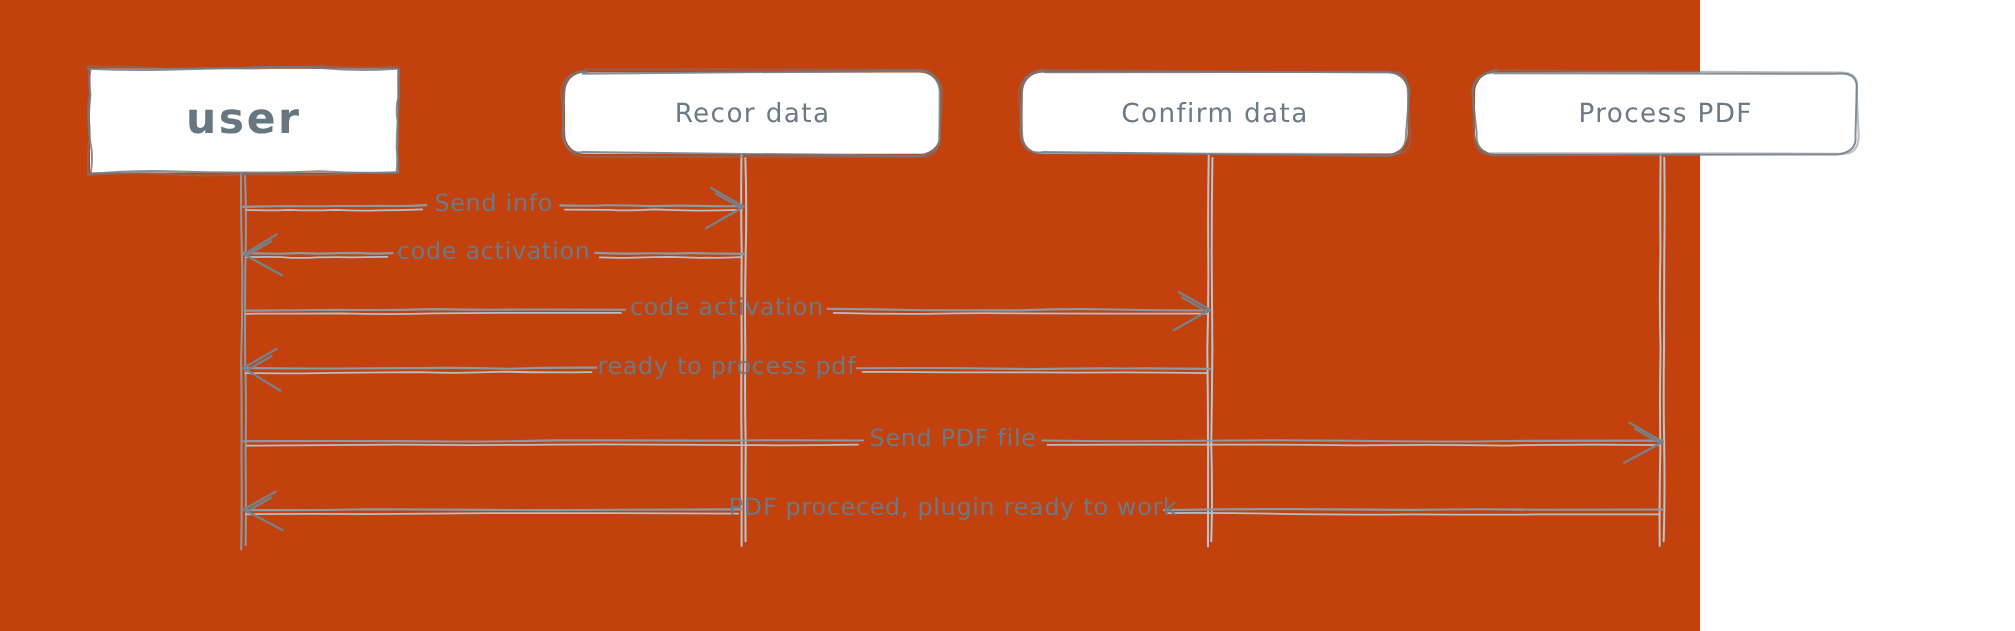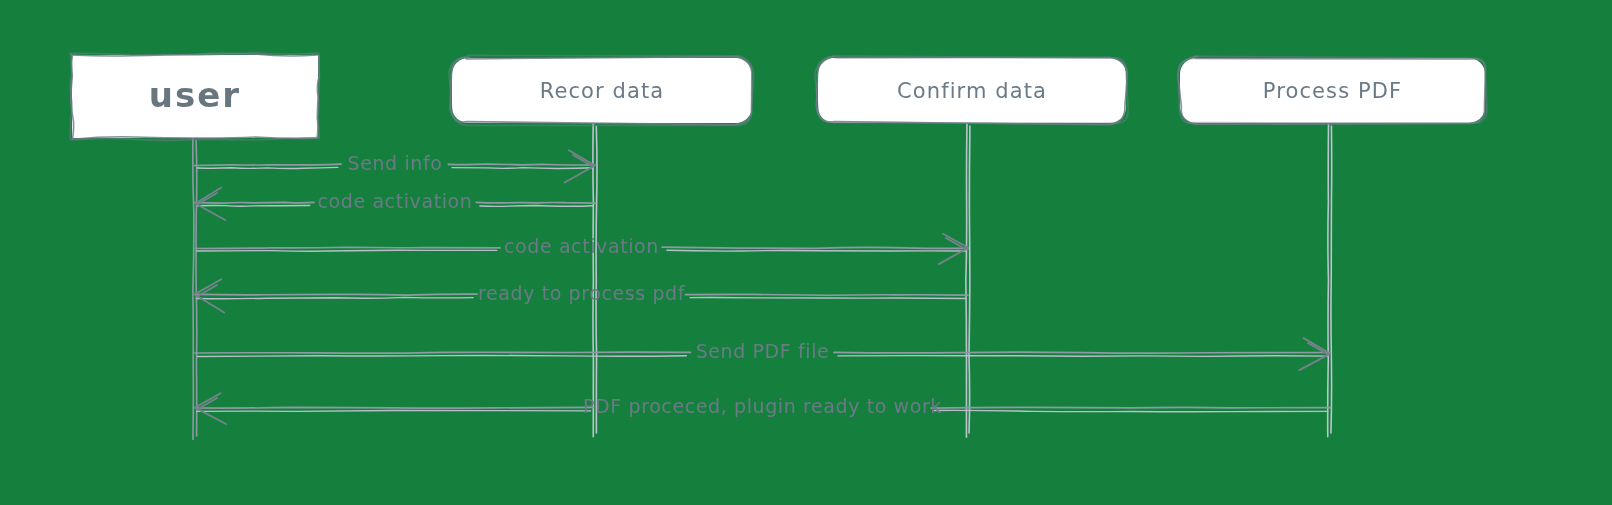--- a/index.html
+++ b/index.html
@@ -9,23 +9,23 @@
     background: #ffffff;
   }
   body {
     width: 1612px;
     height: 505px;
     overflow: hidden;
     font-family: "DejaVu Sans", sans-serif;
   }
   #diagram-root {
     position: relative;
-    width: 1612px;
+    width: 1360px;
     height: 505px;
-    background: #15803d;
+    background: #c2410c;
   }
   #diagram-svg {
     position: absolute;
     inset: 0;
     width: 1612px;
     height: 505px;
   }
   .participant-label {
     font-family: "DejaVu Sans", sans-serif;
     font-size: 21px;

